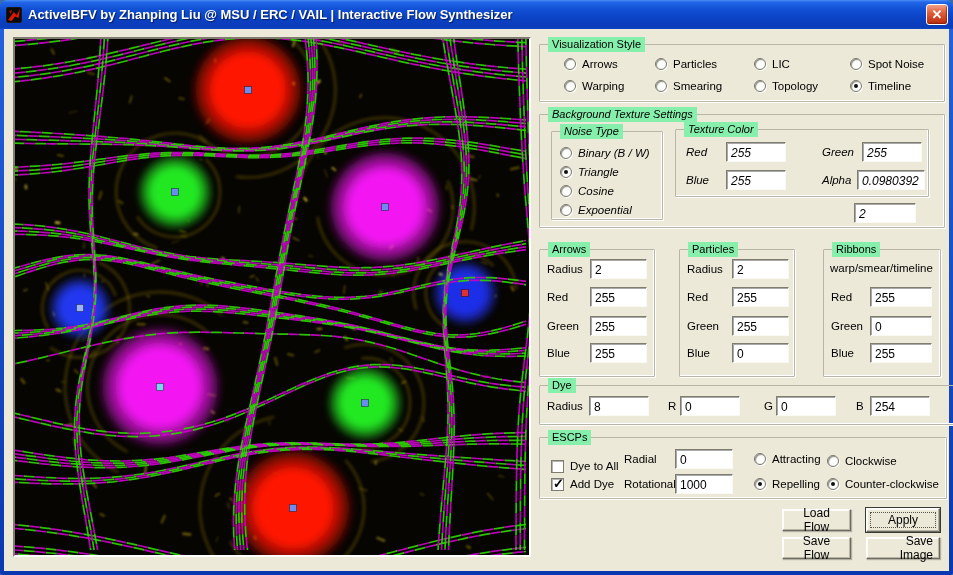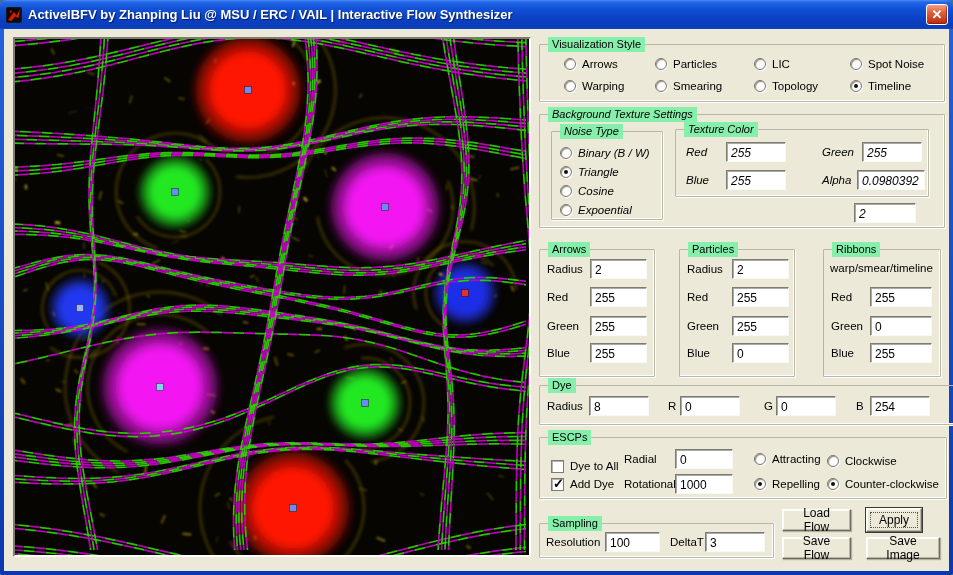--- a/index.html
+++ b/index.html
@@ -753,27 +753,20 @@
       <div class="radio-item" style="left:214px;top:38px;">
         <span class="radio on"></span>
         <span>Repelling</span>
       </div>
       <div class="radio-item" style="left:287px;top:38px;">
         <span class="radio on"></span>
         <span>Counter-clockwise</span>
       </div>
     </div>
 
-    <div class="group" style="left:535px;top:494px;width:235px;height:35px;">
-      <span class="legend">Sampling</span>
-      <span class="lbl" style="left:6px;top:8px;">Resolution</span>
-      <div class="field" style="left:65px;top:8px;width:55px;">100</div>
-      <span class="lbl" style="left:130px;top:8px;">DeltaT</span>
-      <div class="field" style="left:165px;top:8px;width:60px;">3</div>
-    </div>
 
     <button class="btn" style="left:778px;top:480px;width:69px;height:22px;">Load Flow</button>
     <button class="btn" style="left:778px;top:508px;width:69px;height:22px;">Save Flow</button>
-    <button class="btn btn-default" style="left:862px;top:479px;width:56px;height:24px;">Apply</button>
-    <button class="btn" style="left:862px;top:508px;width:74px;height:22px;">Save Image</button>
+    <button class="btn btn-default" style="left:862px;top:479px;width:74px;height:24px;">Apply</button>
+    <button class="btn" style="left:862px;top:508px;width:74px;height:22px;text-align:right;">Save Image</button>
 
   </div>
 </div>
 
 </body></html>

